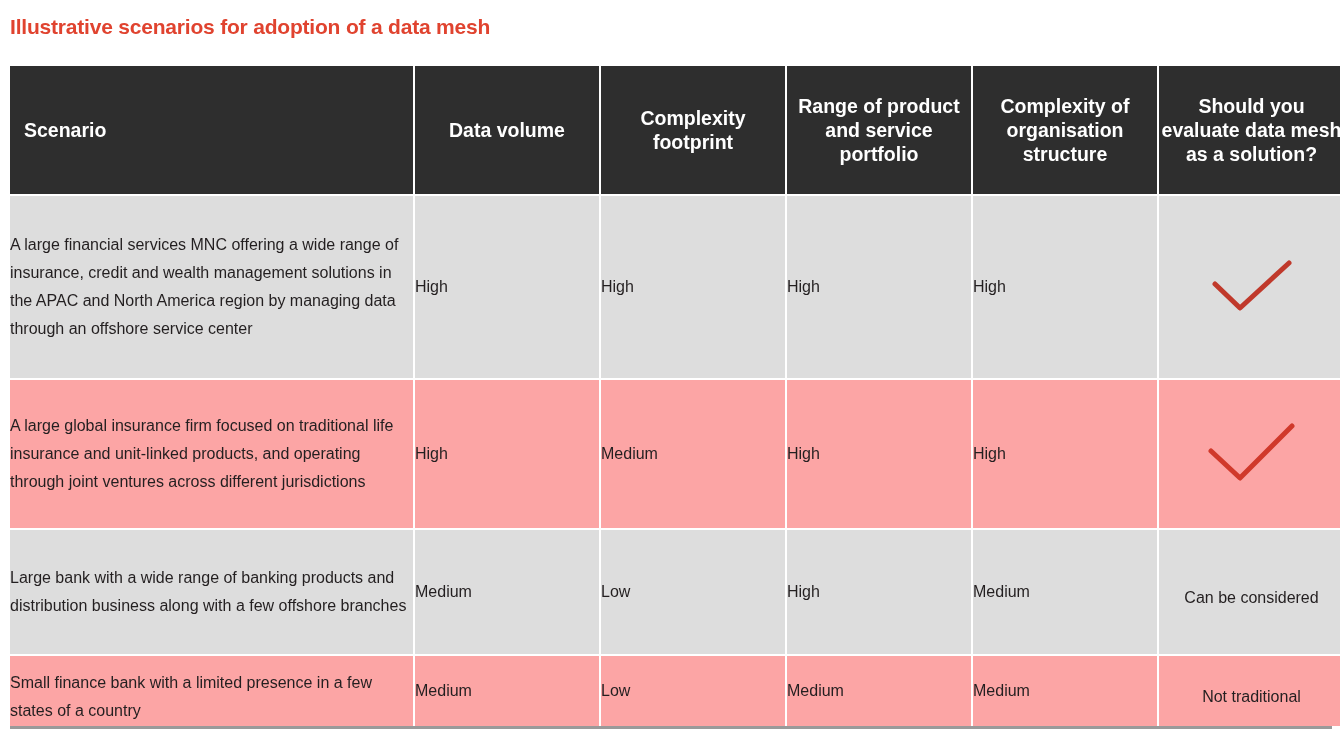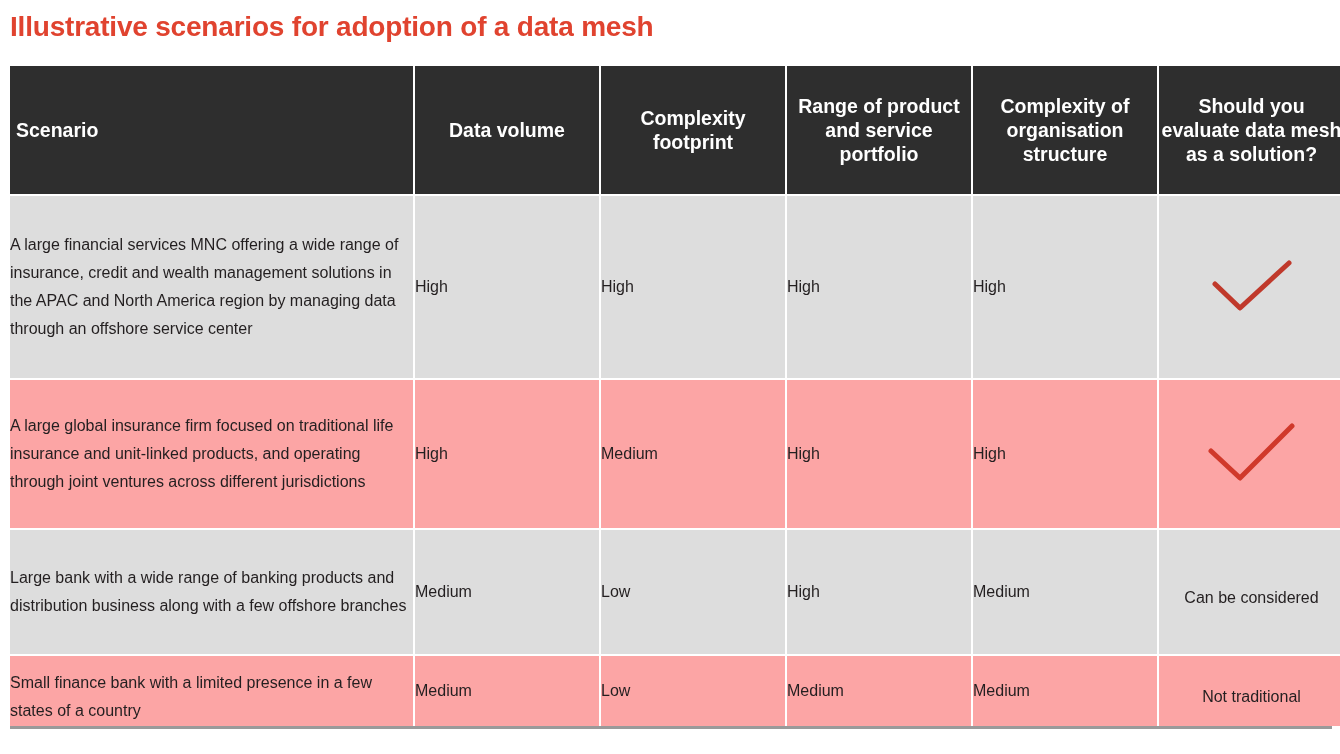--- a/index.html
+++ b/index.html
@@ -18,21 +18,21 @@
   .page {
     position: relative;
     width: 1340px;
     height: 754px;
     box-sizing: border-box;
   }
 
   .title {
     margin: 0;
     padding: 10px 0 0 10px;
-    font-size: 28px;
+    font-size: 21px;
     font-weight: bold;
     line-height: 34px;
     letter-spacing: -0.2px;
     color: #e0432f;
     font-family: "Liberation Sans", sans-serif;
   }
 
   .table-wrap {
     position: absolute;
     left: 8px;
@@ -60,21 +60,21 @@
     color: #ffffff;
     font-size: 19.5px;
     font-weight: bold;
     line-height: 24px;
     height: 128px;
     padding: 4px 8px;
     box-sizing: border-box;
   }
   thead th.h-scenario {
     text-align: left;
-    padding-left: 6px;
+    padding-left: 14px;
   }
   thead th.h-center {
     text-align: center;
   }
 
   
   .col-scenario  { width: 403px; }
   .col-volume    { width: 184px; }
   .col-geo       { width: 184px; }
   .col-range     { width: 184px; }

